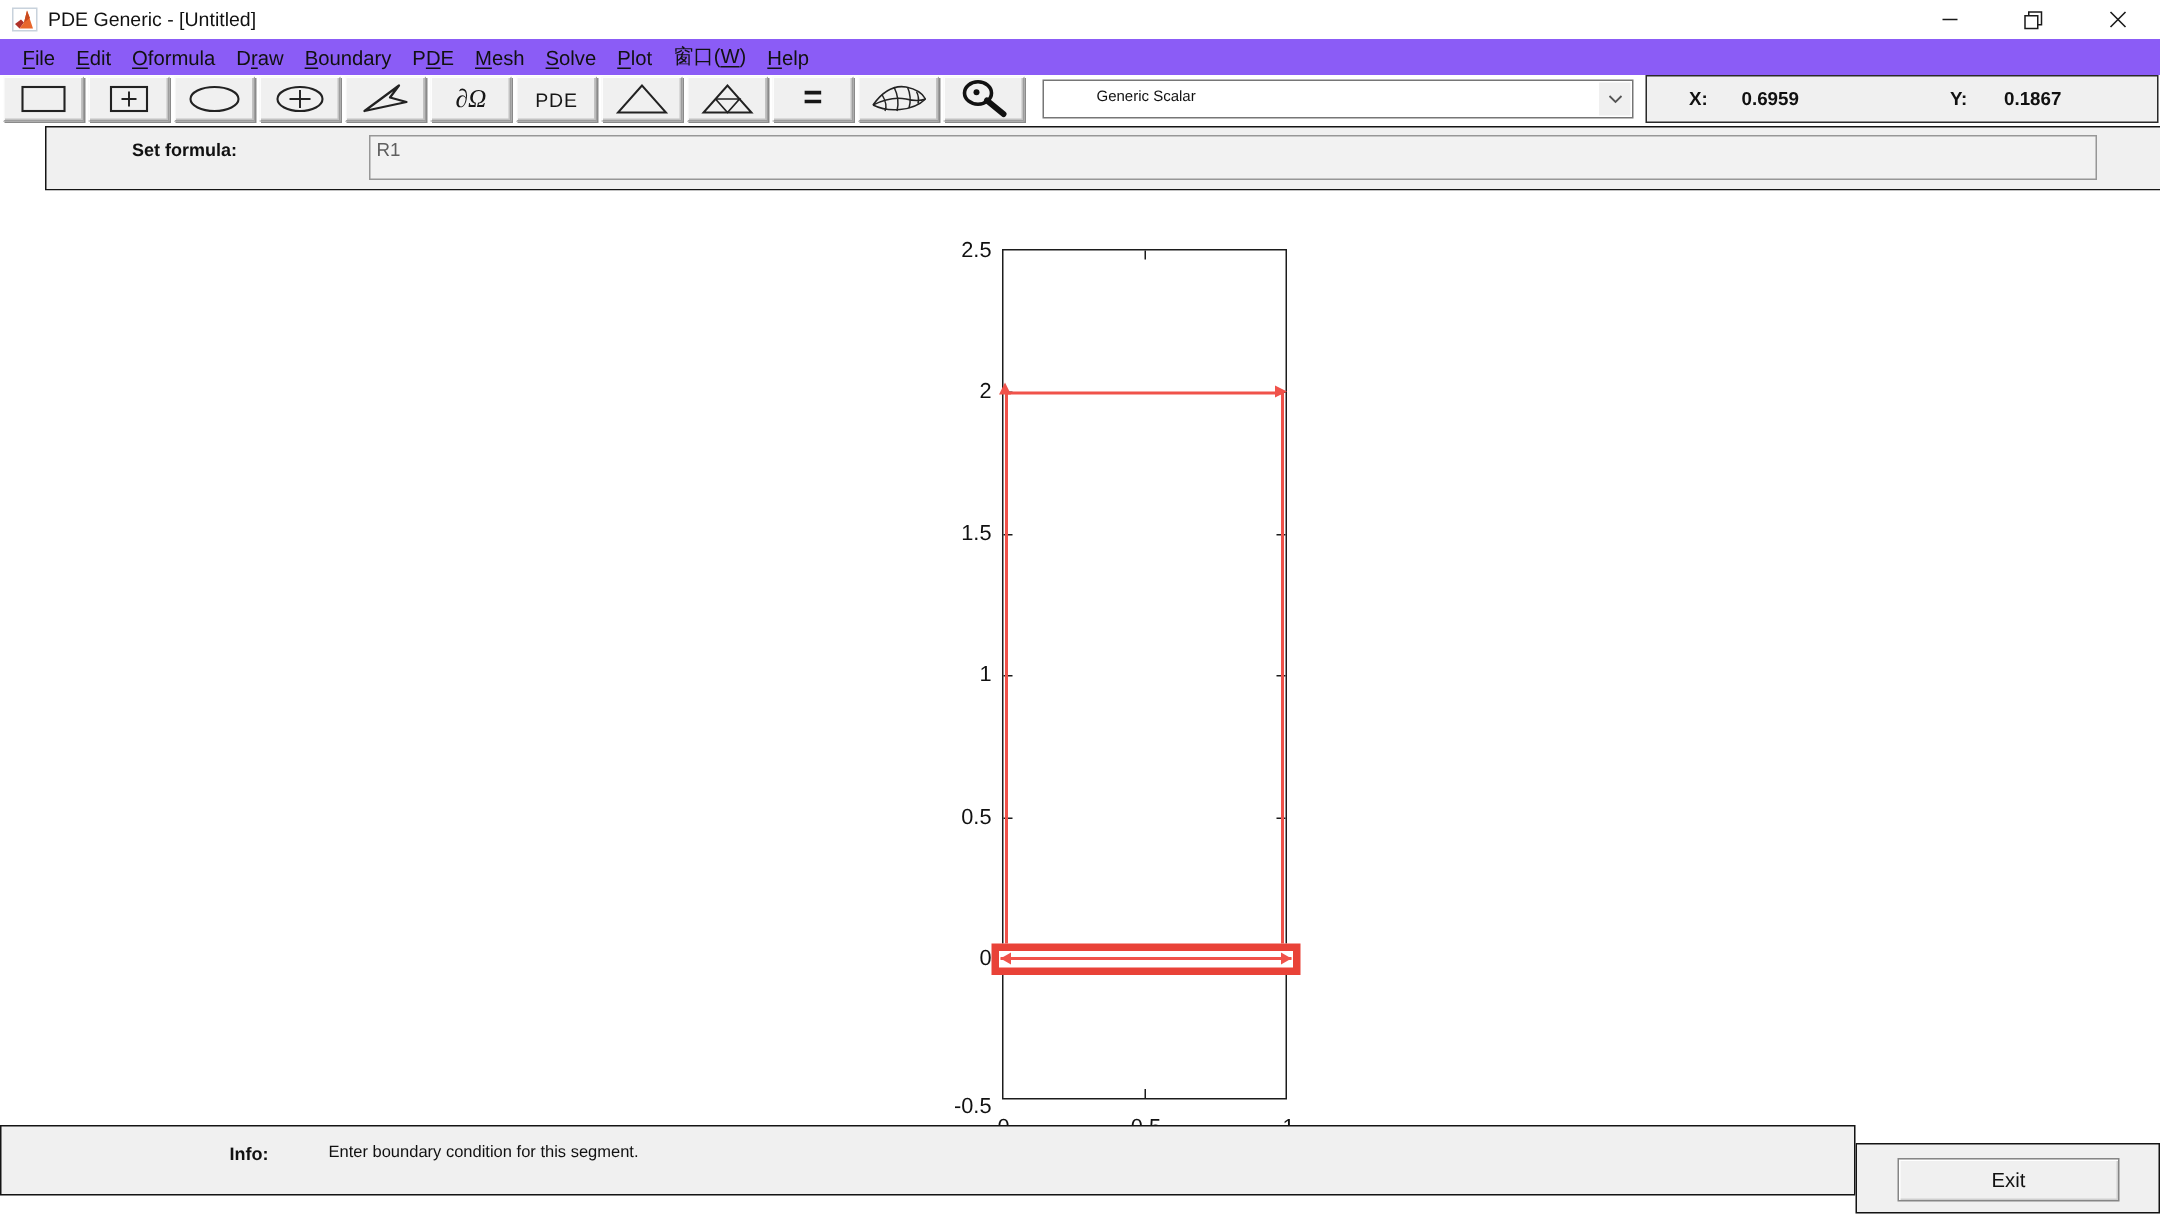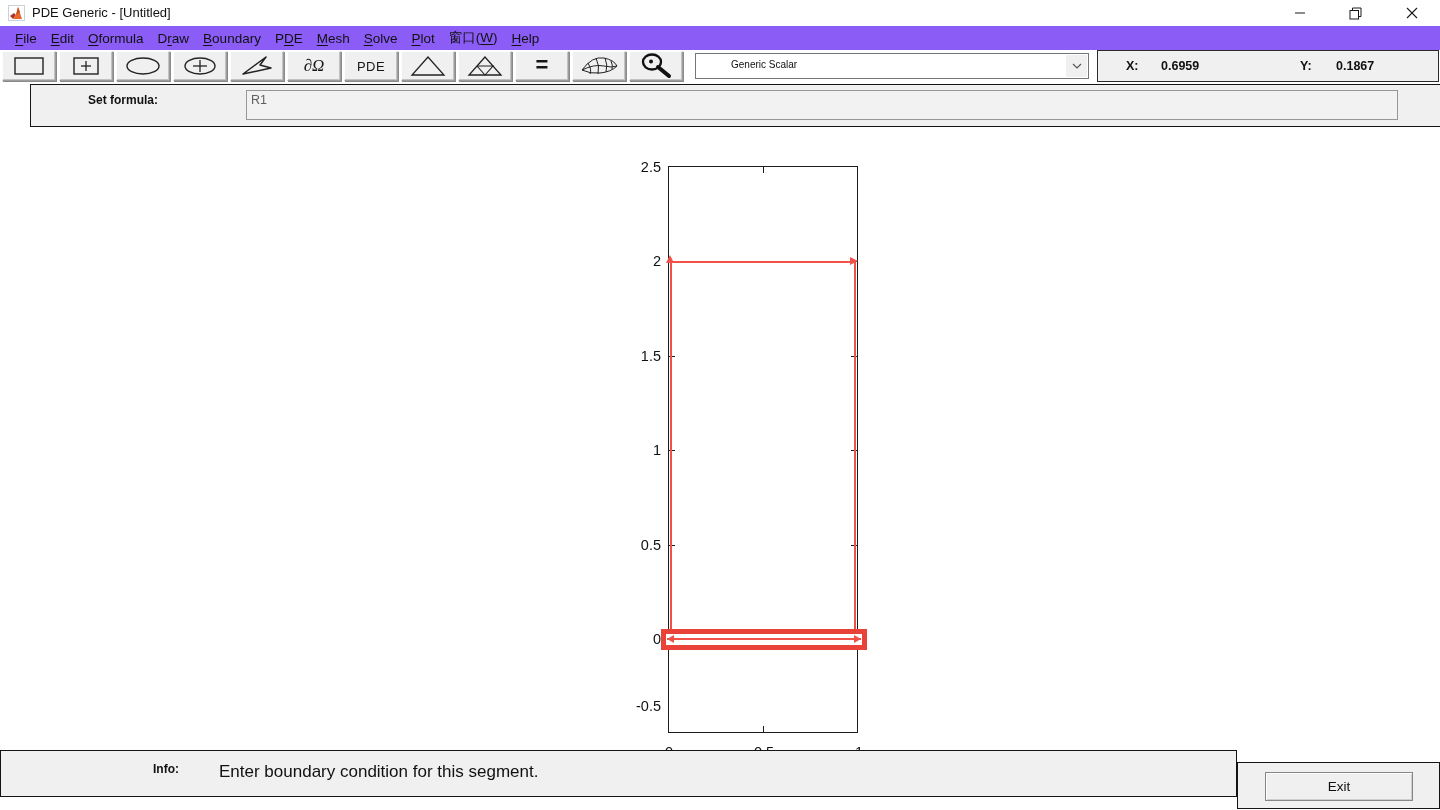--- a/index.html
+++ b/index.html
@@ -70,21 +70,21 @@
   .seg-line { position:absolute; left:1px; right:1px; top:4px; height:2px; background:#f0524a; }
   .seg-arr-left  { position:absolute; left:1px; top:1px; width:0; height:0;
                    border-top:4px solid transparent; border-bottom:4px solid transparent; border-right:7px solid #f0524a; }
   .seg-arr-right { position:absolute; right:1px; top:1px; width:0; height:0;
                    border-top:4px solid transparent; border-bottom:4px solid transparent; border-left:7px solid #f0524a; }
 
   
   .status-left { position:absolute; left:0; top:750px; width:1237px; height:47px; background:#f0f0f0;
                  border:1px solid #141414;text-decoration:underline; }
   .info-label { position:absolute; left:152px; top:11px; font-size:12px; font-weight:700; color:#111; }
-  .info-text  { position:absolute; left:218px; top:11px; font-size:17px; color:#111; }
+  .info-text  { position:absolute; left:218px; top:11px; font-size:11px; color:#111; }
   .status-right { position:absolute; left:1237px; top:762px; width:203px; height:47px; background:#f0f0f0;
                   border:1px solid #141414; }
   .exit-btn { position:absolute; left:27px; top:9px; width:148px; height:29px; background:#f0f0f0;
               border:1px solid #868686; box-shadow:inset 1px 1px 0 #ffffff, inset -1px -1px 0 #cfcfcf;
               font-size:13.5px; color:#111; display:flex; align-items:center; justify-content:center; }
 </style>
 </head>
 <body>
 
 <div class="app">
@@ -247,21 +247,21 @@
         <div class="seg-arr-left"></div>
         <div class="seg-arr-right"></div>
       </div>
 
       <span class="ylab" style="top:-8px">2.5</span>
       <span class="ylab" style="top:86px">2</span>
       <span class="ylab" style="top:181px">1.5</span>
       <span class="ylab" style="top:275px">1</span>
       <span class="ylab" style="top:370px">0.5</span>
       <span class="ylab" style="top:464px">0</span>
-      <span class="ylab" style="top:531px">-0.5</span>
+      <span class="ylab" style="top:563px">-0.5</span>
 
       <span class="xlab" style="left:-20px">0</span>
       <span class="xlab" style="left:75px">0.5</span>
       <span class="xlab" style="left:170px">1</span>
     </div>
   </div>
 
   <div class="status-left">
     <span class="info-label">Info:</span>
     <span class="info-text">Enter boundary condition for this segment.</span>

